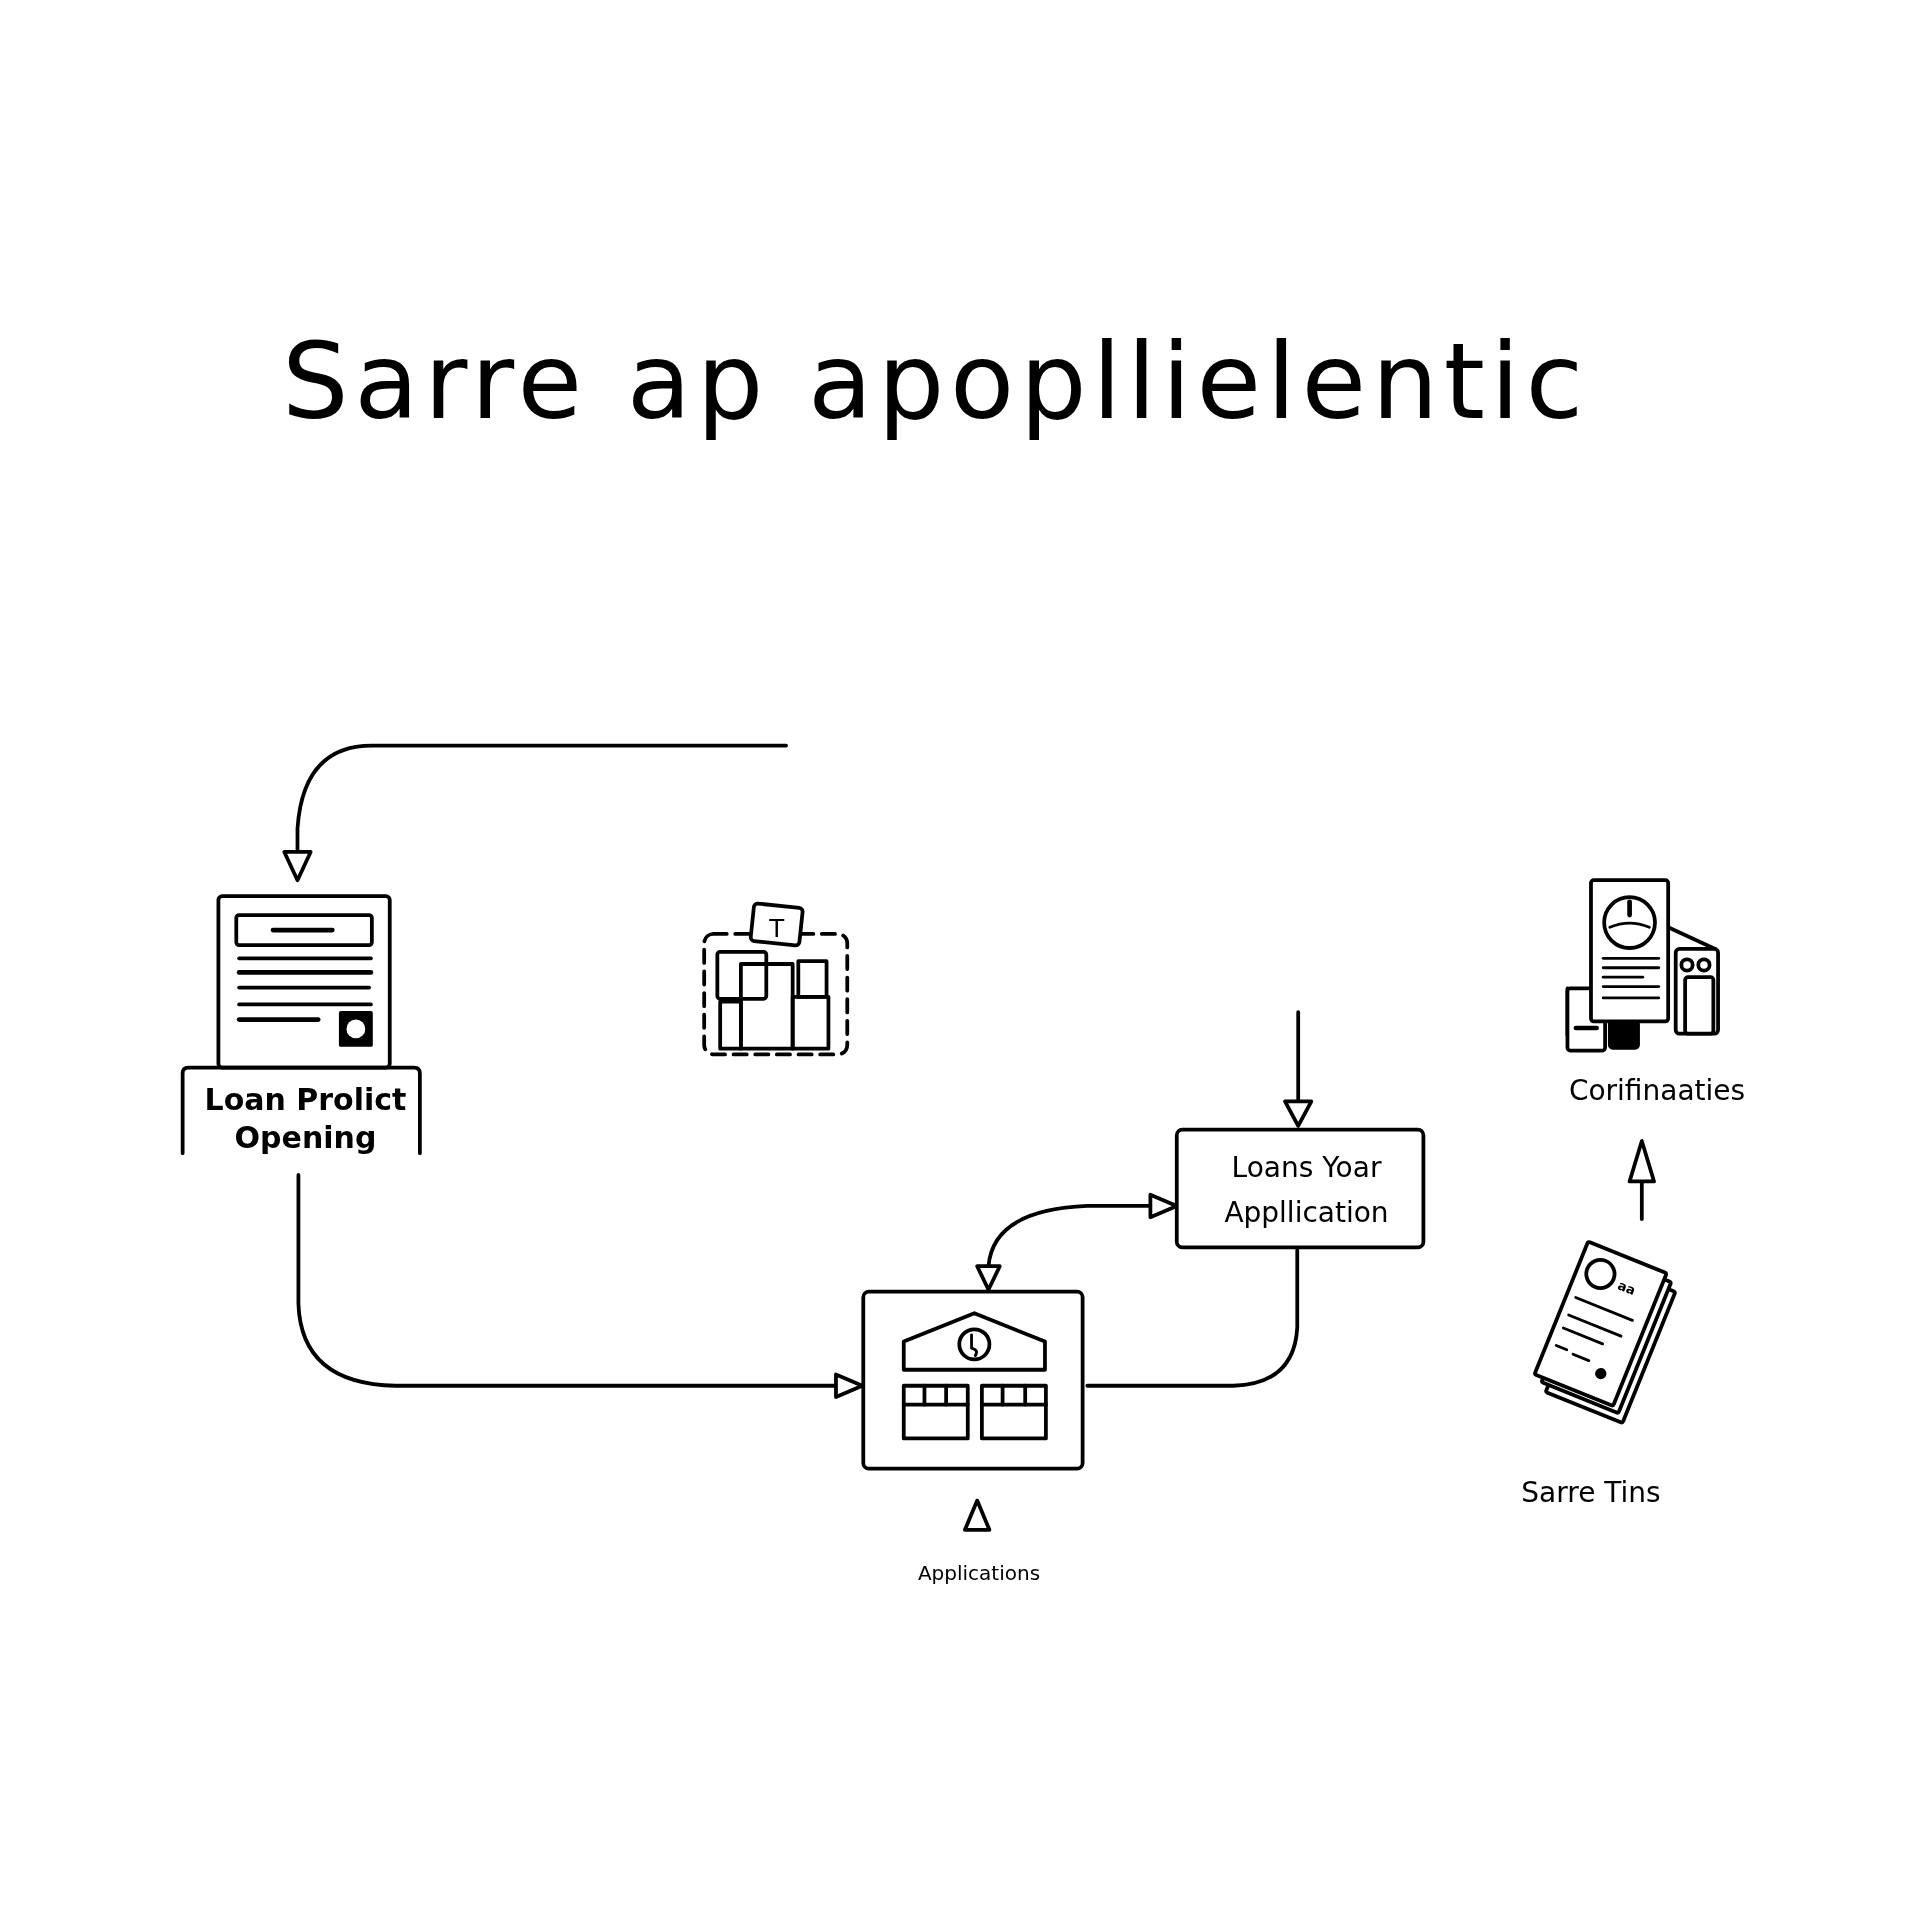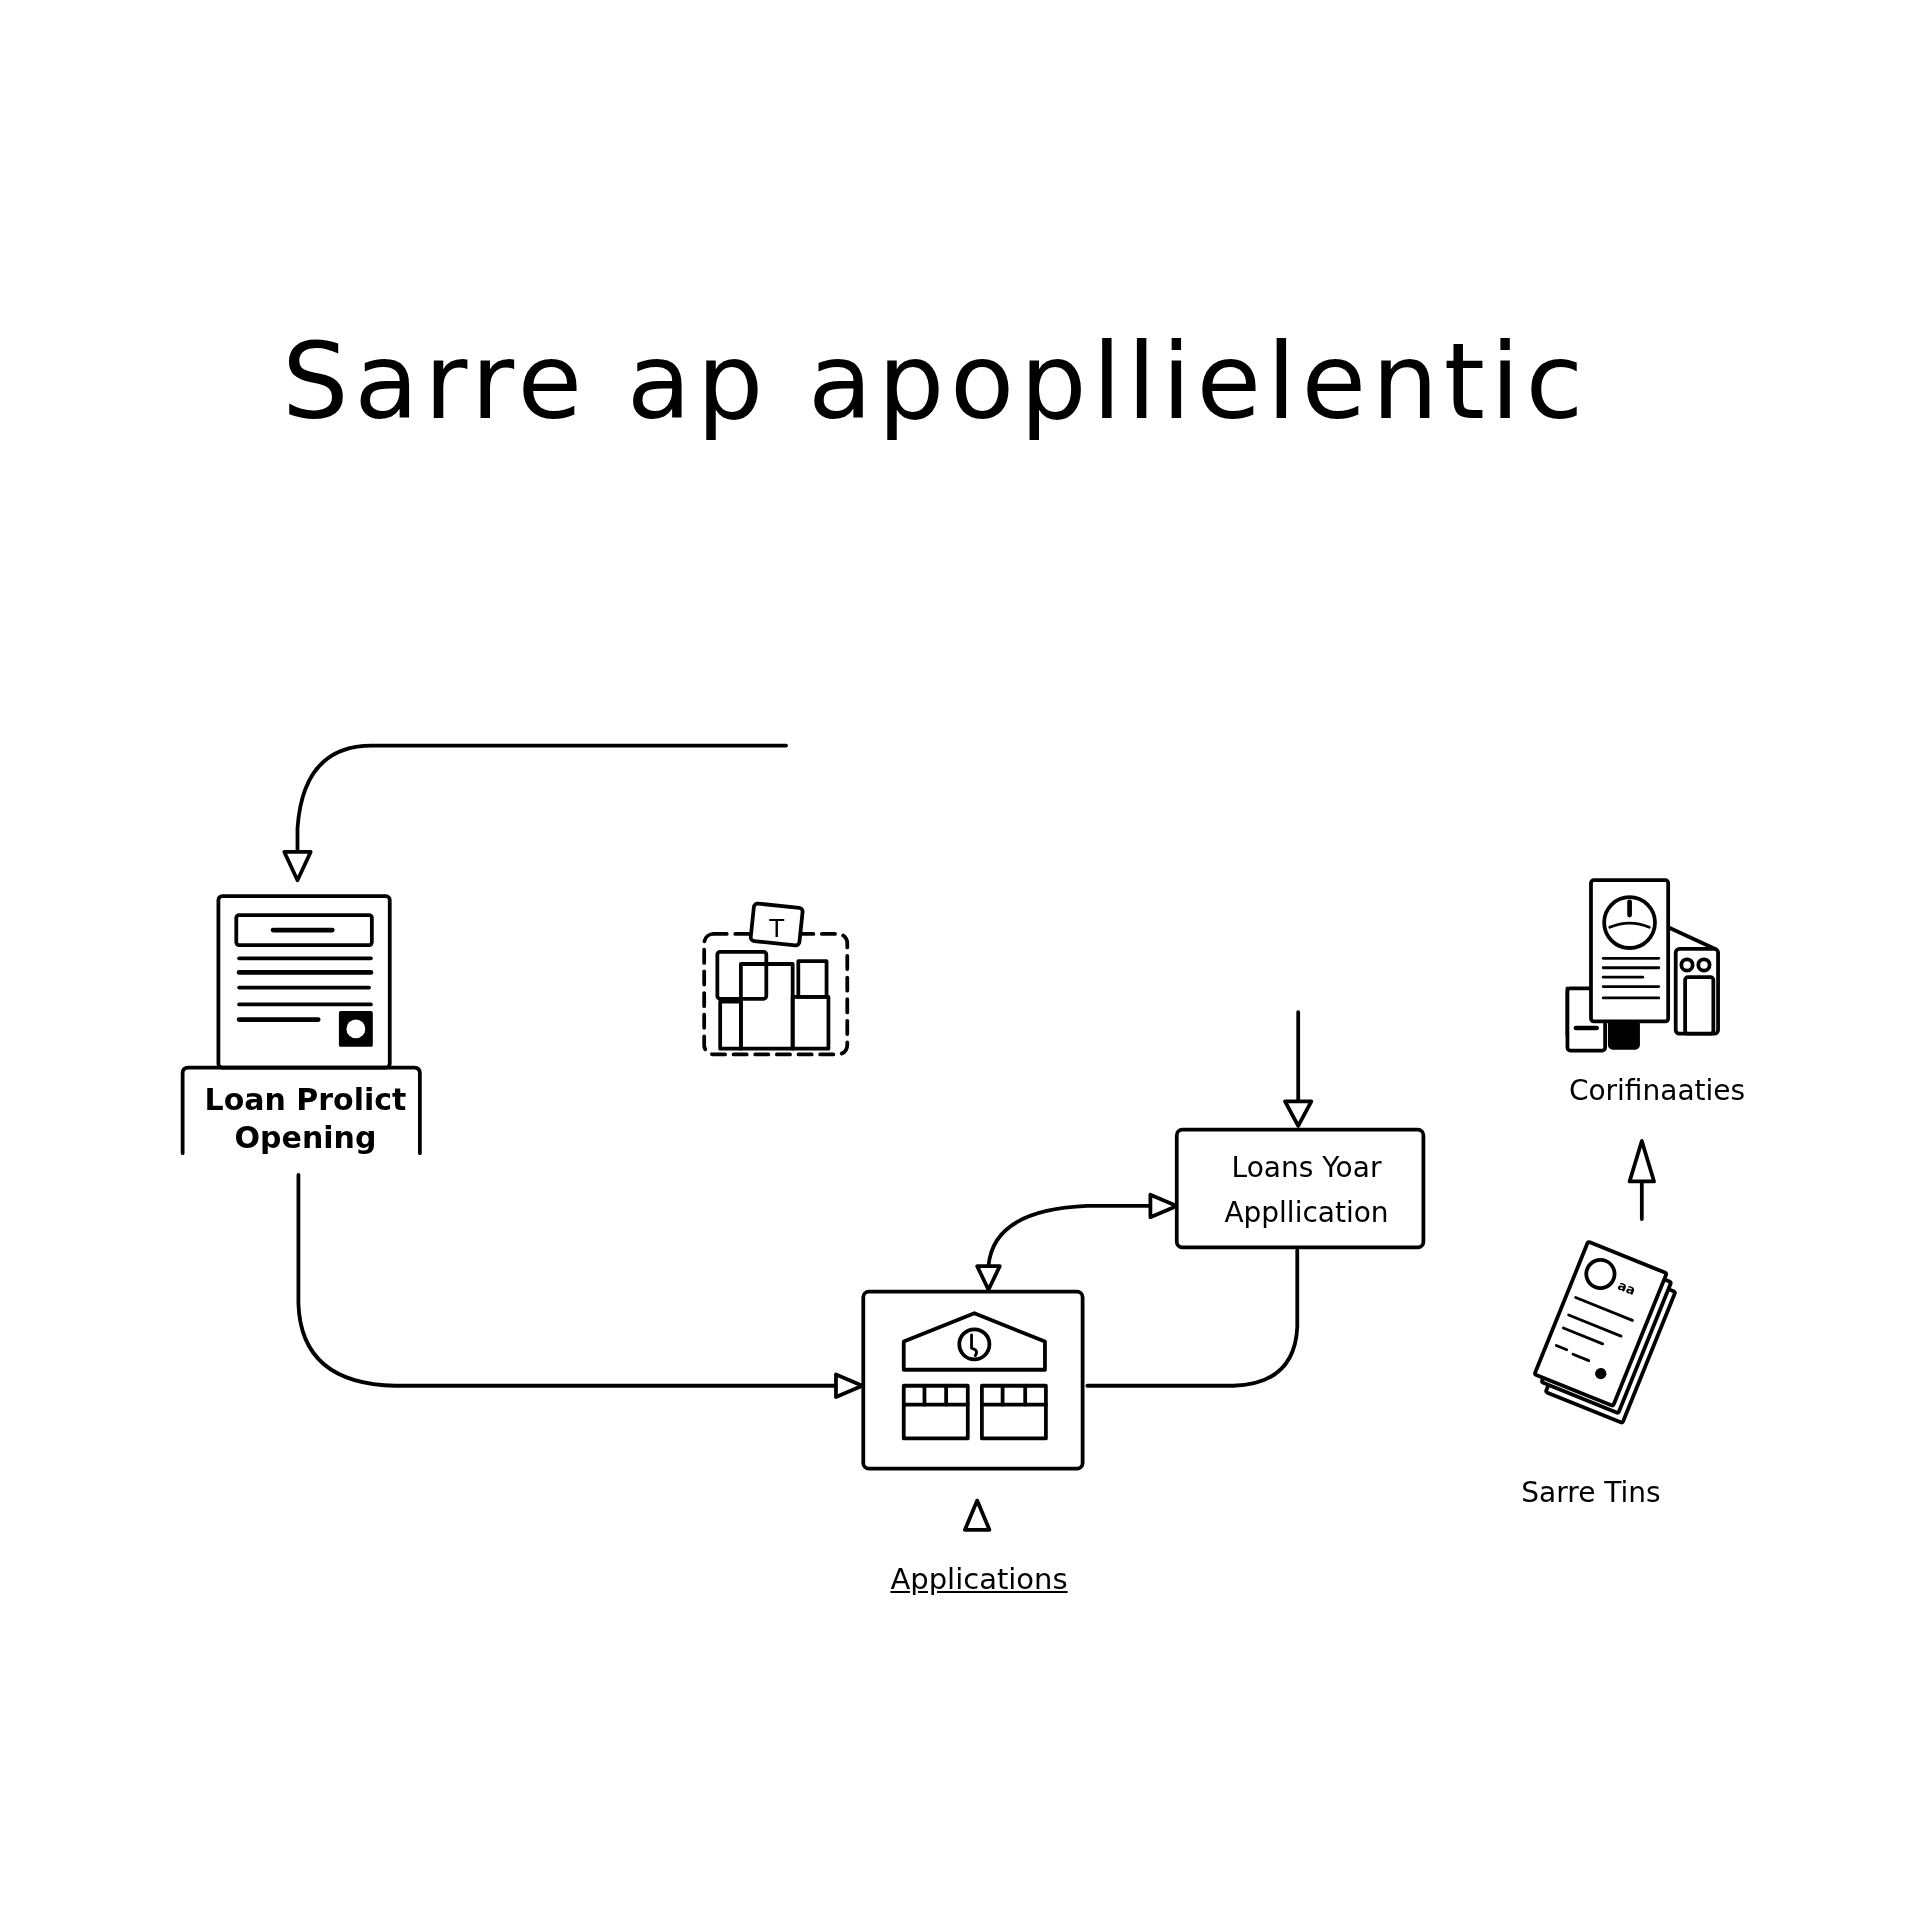--- a/index.html
+++ b/index.html
@@ -6,21 +6,21 @@
   body { width: 1928px; height: 1928px; position: relative; overflow: hidden;
          font-family: "DejaVu Sans", "Liberation Sans", sans-serif; color: #000; }
   .title { position: absolute; left: 282px; top: 330px; width: 1318px;
            font-family: "DejaVu Sans", sans-serif; font-size: 105px; letter-spacing: 5.6px;
            white-space: nowrap; line-height: 1; }
   svg.canvas { position: absolute; left: 0; top: 0; width: 1928px; height: 1928px; }
   .lbl { position: absolute; text-align: center; font-family: "DejaVu Sans", sans-serif;
          line-height: 1.25; white-space: nowrap; }
   .lbl-doc { left: 188px; top: 1081px; width: 235px; font-size: 30px; font-weight: bold; }
   .lbl-app { left: 1183px; top: 1145px; width: 247px; font-size: 28px; line-height: 45px; }
-  .lbl-apps { left: 847px; top: 1561px; width: 264px; font-size: 29px; text-decoration: underline; }
+  .lbl-apps { left: 847px; top: 1561px; width: 264px; font-size: 20px; }
   .lbl-conf { left: 1544px; top: 1073px; width: 226px; font-size: 28px; text-align: center; }
   .lbl-sarre { left: 1478px; top: 1458px; width: 226px; font-size: 28px; margin-top: 17px; }
 </style>
 </head>
 <body>
 
 <div class="title">Sarre ap  apopllielentic</div>
 
 <svg class="canvas" viewBox="0 0 2048 2048" xmlns="http://www.w3.org/2000/svg">
   <g fill="none" stroke="#000" stroke-width="4" stroke-linecap="round" stroke-linejoin="round">

